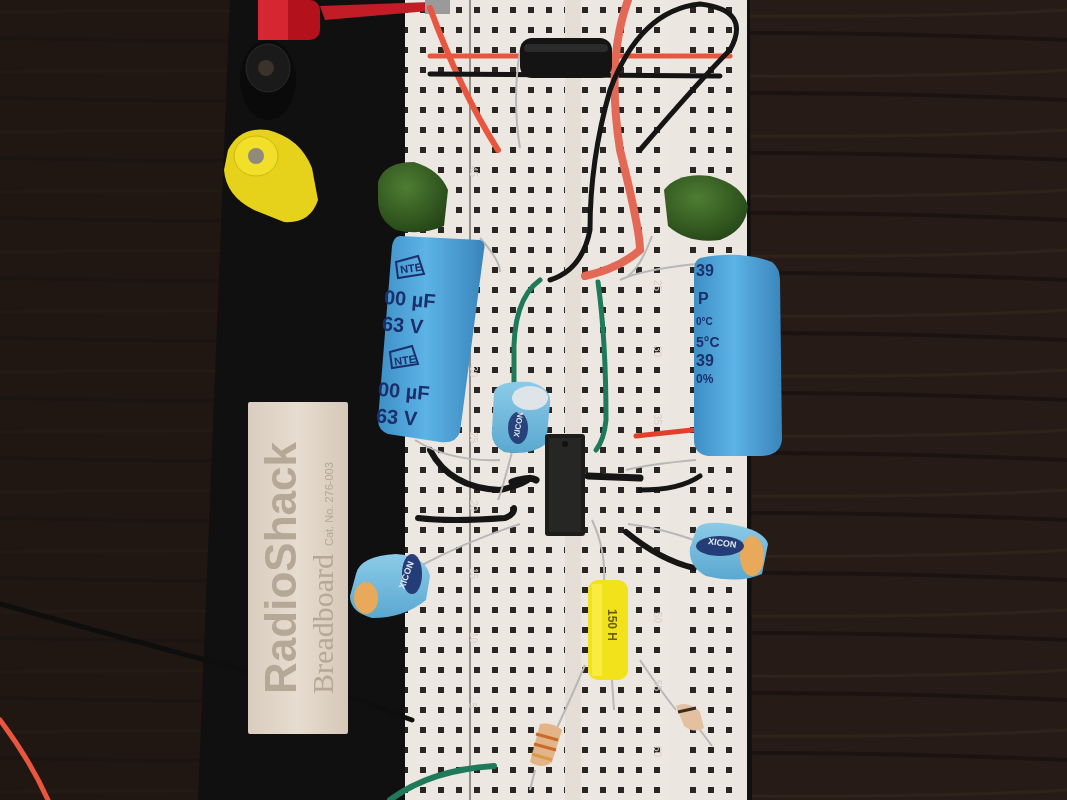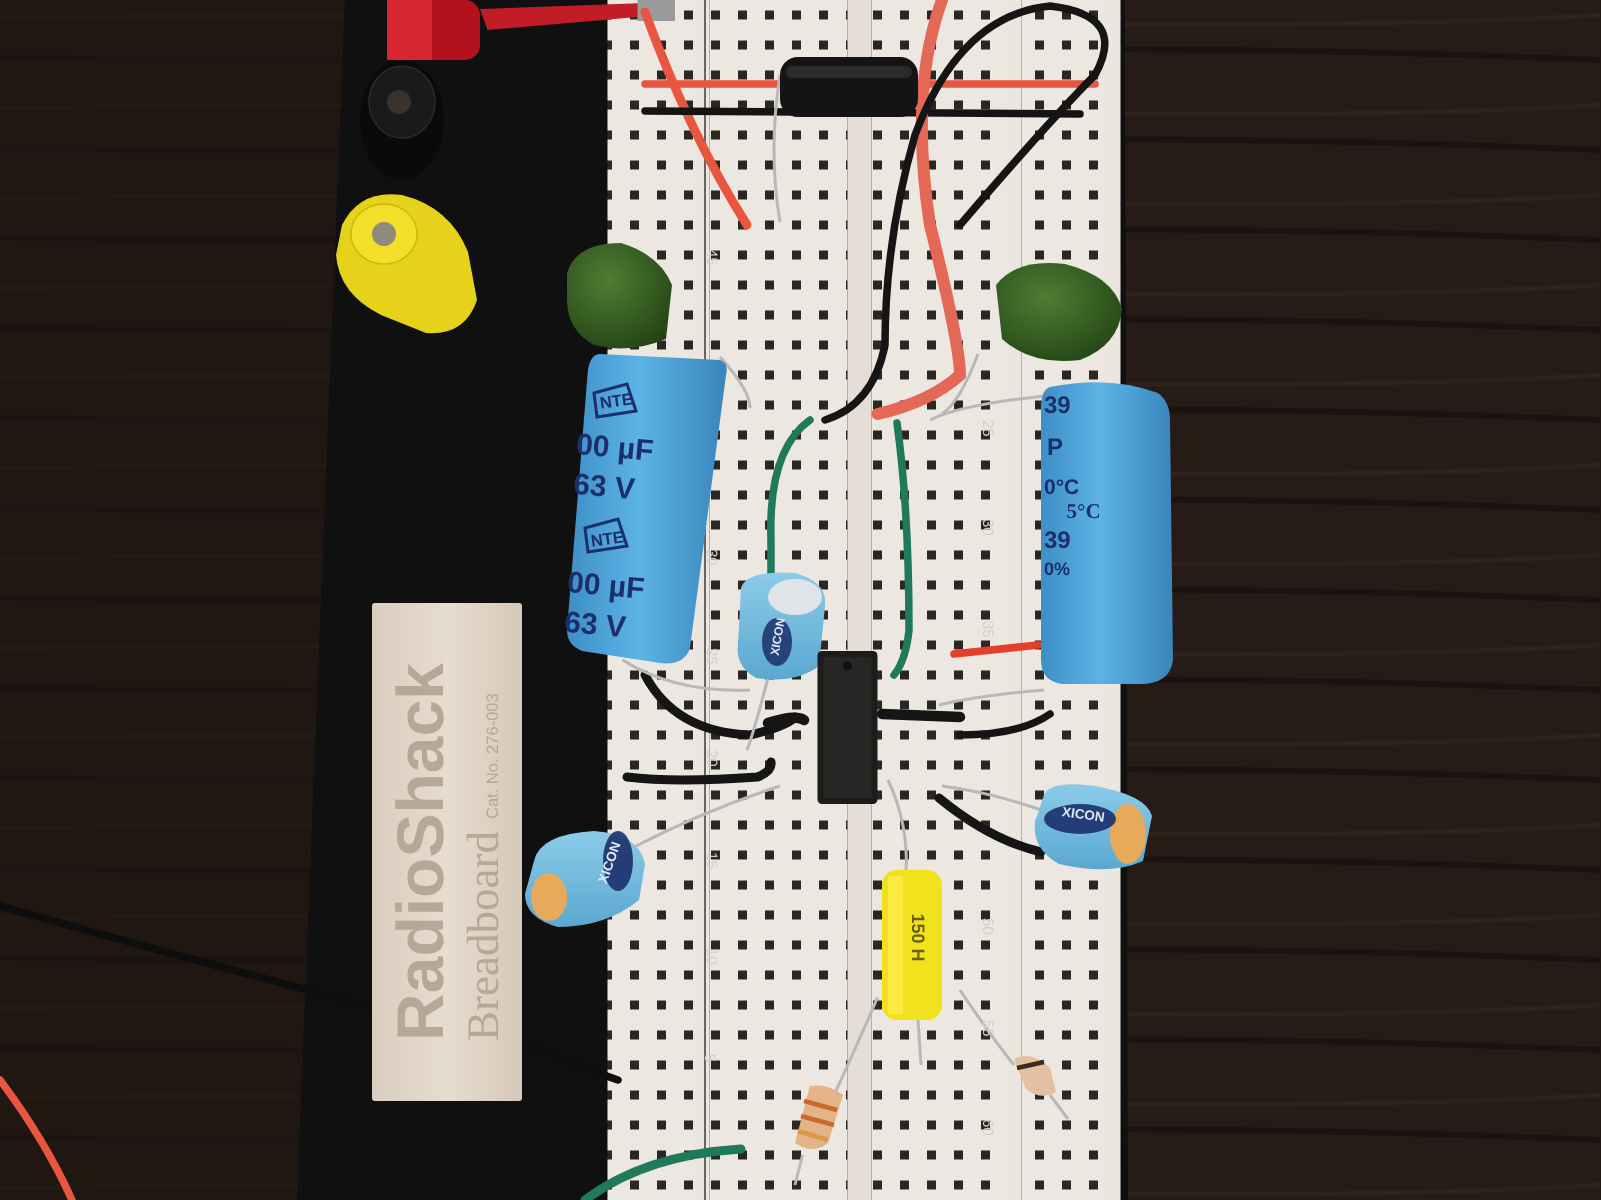--- a/index.html
+++ b/index.html
@@ -185,22 +185,22 @@
 
 <div class="lbl" style="left:400px;top:262px;font-size:11px;transform:rotate(-8deg);">NTE</div>
 <div class="lbl" style="left:384px;top:288px;font-size:20px;transform:rotate(5deg);">00 µF</div>
 <div class="lbl" style="left:382px;top:314px;font-size:20px;transform:rotate(5deg);">63 V</div>
 <div class="lbl" style="left:394px;top:354px;font-size:11px;transform:rotate(-8deg);">NTE</div>
 <div class="lbl" style="left:378px;top:380px;font-size:20px;transform:rotate(5deg);">00 µF</div>
 <div class="lbl" style="left:376px;top:406px;font-size:20px;transform:rotate(5deg);">63 V</div>
 
 <div class="lbl" style="left:696px;top:262px;font-size:16px;">39</div>
 <div class="lbl" style="left:698px;top:290px;font-size:16px;">P</div>
-<div class="lbl" style="left:696px;top:316px;font-size:14px;">0°C</div>
-<div class="lbl" style="left:711px;top:334px;font-size:14px;font-family:Liberation Serif, serif;">5°C</div>
+<div class="lbl" style="left:696px;top:316px;font-size:10px;">0°C</div>
+<div class="lbl" style="left:696px;top:334px;font-size:14px;">5°C</div>
 <div class="lbl" style="left:696px;top:352px;font-size:16px;">39</div>
 <div class="lbl" style="left:696px;top:372px;font-size:12px;">0%</div>
 
 <div class="lbl" style="left:708px;top:538px;font-size:9px;color:#dfe8f0;transform:rotate(8deg);">XICON</div>
 <div class="lbl" style="left:392px;top:570px;font-size:9px;color:#dfe8f0;transform:rotate(-70deg);">XICON</div>
 <div class="lbl" style="left:506px;top:420px;font-size:8px;color:#dfe8f0;transform:rotate(-80deg);">XICON</div>
 
 <div class="lbl" style="left:596px;top:618px;font-size:12px;color:#6b5e10;transform:rotate(90deg);">150 H</div>
 
 

